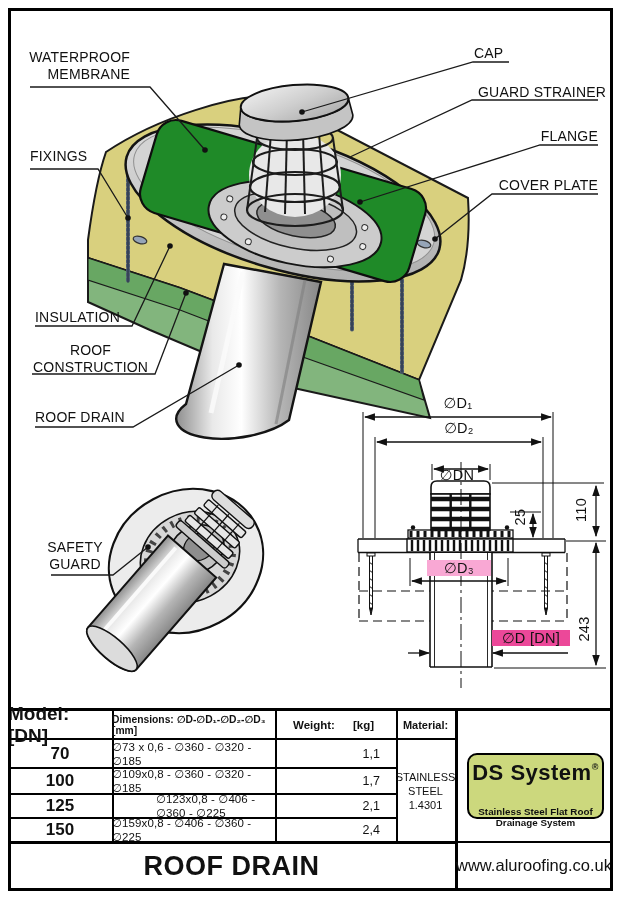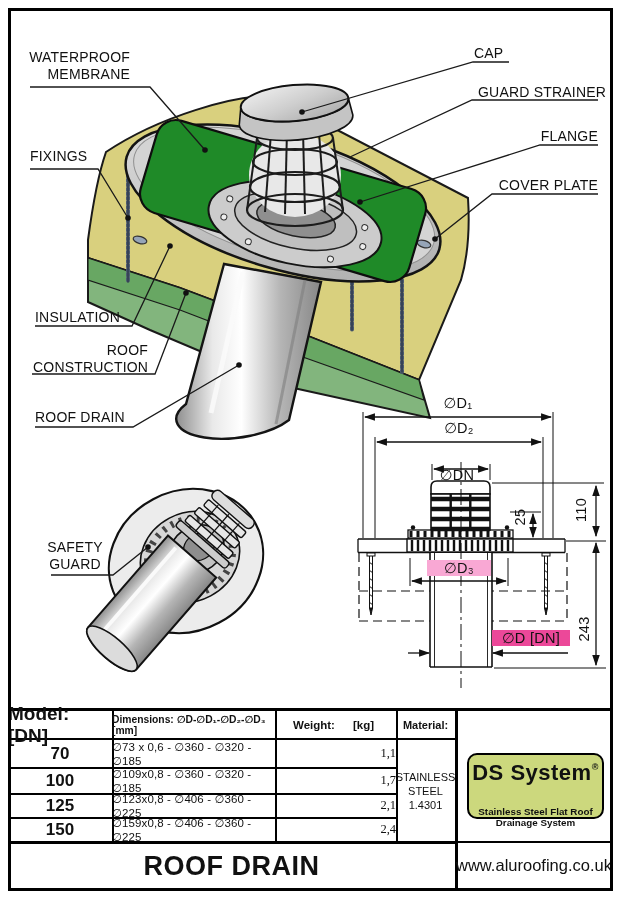--- a/index.html
+++ b/index.html
@@ -10,21 +10,21 @@
   svg.art{position:absolute;left:0;top:0;z-index:1;}
   
   .co{position:absolute;font-size:14px;line-height:17px;letter-spacing:.2px;white-space:nowrap;z-index:2;}
   .co-wm{left:18px;top:49px;width:112px;text-align:right;}
   .co-cap{left:474px;top:45px;}
   .co-dome{left:478px;top:84px;width:120px;text-align:right;}
   .co-flange{left:498px;top:128px;width:100px;text-align:right;}
   .co-cover{left:498px;top:177px;width:100px;text-align:right;}
   .co-fix{left:30px;top:148px;}
   .co-ins{left:35px;top:309px;}
-  .co-rc{left:33px;top:342px;width:115px;text-align:right;}
+  .co-rc{left:33px;top:342px;width:115px;text-align:center;}
   .co-rd{left:35px;top:409px;}
   .co-sg{left:46px;top:539px;width:58px;text-align:center;}
   
   .dim{position:absolute;font-size:14.5px;letter-spacing:.3px;white-space:nowrap;z-index:2;text-align:center;}
   .dim-d1{left:426px;top:395px;width:64px;}
   .dim-d2{left:427px;top:420px;width:64px;}
   .dim-dn{left:425px;top:447px;width:64px;margin-top:20px;}
   .dim-d3{left:427px;top:560px;width:64px;background:#f9a8d4;}
   .dim-ddn{left:492px;top:630px;width:78px;background:#ec4899;}
   .dim-rot{transform:rotate(-90deg);}
@@ -34,21 +34,21 @@
   
   .tline{position:absolute;background:#000;z-index:3;}
   .cell{position:absolute;z-index:4;display:flex;align-items:center;justify-content:center;box-sizing:border-box;}
   .hdr{font-weight:bold;}
   .c-model{left:8px;width:104px;}
   .c-dims{left:112px;width:163px;}
   .c-weight{left:275px;width:121px;}
   .c-mat{left:396px;width:59px;}
   .rowtxt-model{font-weight:bold;font-size:17px;}
   .rowtxt-dims{font-size:11.5px;letter-spacing:.1px;}
-  .rowtxt-weight{font-size:12.5px;justify-content:flex-end;padding-right:0;font-family:Liberation Serif, serif;}
+  .rowtxt-weight{font-size:12.5px;justify-content:flex-end;padding-right:16px;}
   .mat-val{font-size:11px;line-height:14px;text-align:center;flex-direction:column;}
   .footer-title{left:8px;top:844px;width:447px;height:44px;font-weight:bold;font-size:27px;letter-spacing:.5px;}
   .url-cell{left:455px;top:843px;width:158px;height:45px;font-weight:normal;font-size:16.5px;}
   
   .logo{position:absolute;left:467px;top:753px;width:137px;height:66px;background:#ccd87d;
         border:2.5px solid #000;border-radius:10px;z-index:4;text-align:center;box-sizing:border-box;}
   .logo-title{font-weight:bold;font-size:22px;letter-spacing:.5px;margin-top:5px;}
   .logo-title sup{font-size:9px;vertical-align:10px;}
   .logo-tag{font-weight:bold;font-size:9.8px;line-height:11px;margin-top:20px;}
 </style>
@@ -364,21 +364,21 @@
 
   <div class="cell c-model rowtxt-model" style="top:740px;height:27px;">70</div>
   <div class="cell c-dims  rowtxt-dims" style="top:740px;height:27px;">∅73 x 0,6 - ∅360 - ∅320 - ∅185</div>
   <div class="cell c-weight rowtxt-weight" style="top:740px;height:27px;">1,1</div>
 
   <div class="cell c-model rowtxt-model" style="top:768px;height:25px;">100</div>
   <div class="cell c-dims  rowtxt-dims" style="top:768px;height:25px;">∅109x0,8 - ∅360 - ∅320 - ∅185</div>
   <div class="cell c-weight rowtxt-weight" style="top:768px;height:25px;">1,7</div>
 
   <div class="cell c-model rowtxt-model" style="top:794px;height:23px;">125</div>
-  <div class="cell c-dims  rowtxt-dims" style="top:794px;height:23px;">∅123x0,8 - ∅406 - ∅360 - ∅225</div>
+  <div class="cell c-dims  rowtxt-dims" style="top:794px;height:23px;padding-left:44px;">∅123x0,8 - ∅406 - ∅360 - ∅225</div>
   <div class="cell c-weight rowtxt-weight" style="top:794px;height:23px;">2,1</div>
 
   <div class="cell c-model rowtxt-model" style="top:818px;height:23px;">150</div>
   <div class="cell c-dims  rowtxt-dims" style="top:818px;height:23px;">∅159x0,8 - ∅406 - ∅360 - ∅225</div>
   <div class="cell c-weight rowtxt-weight" style="top:818px;height:23px;">2,4</div>
 
   <div class="cell c-mat mat-val" style="top:740px;height:101px;">
     <div>STAINLESS</div>
     <div>STEEL</div>
     <div>1.4301</div>

